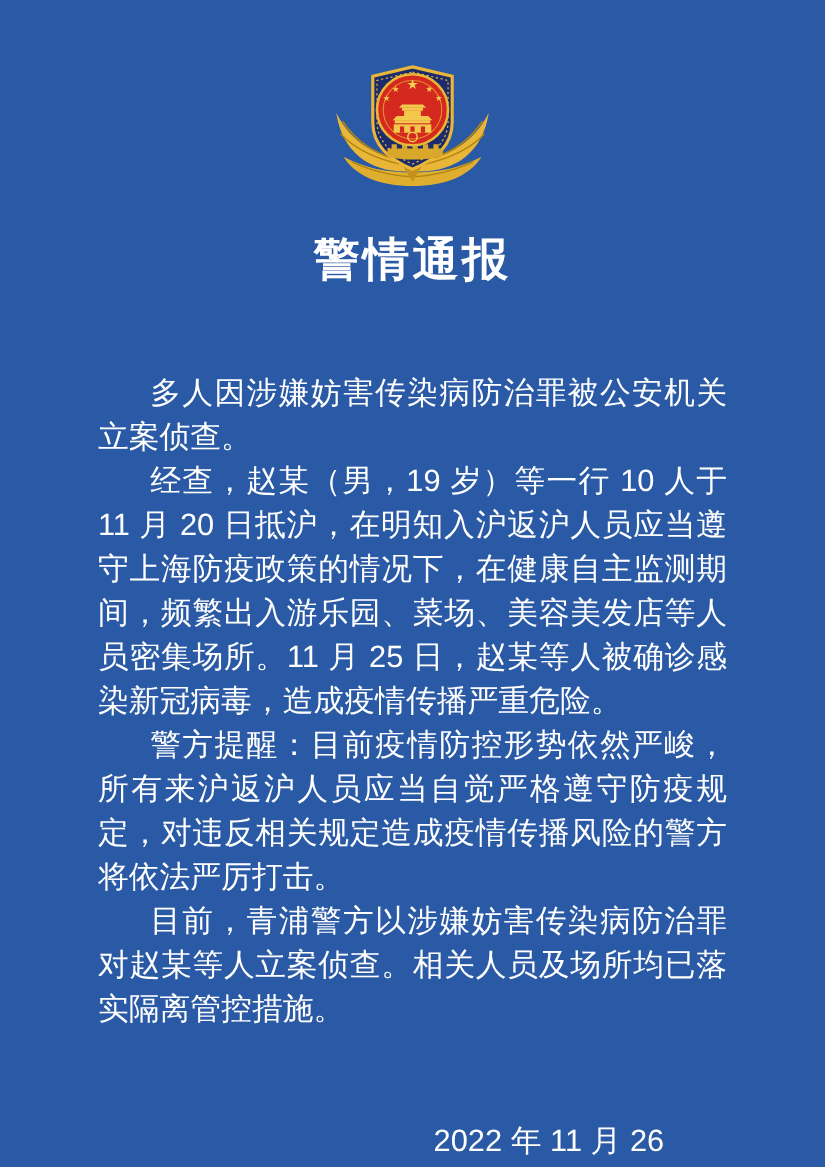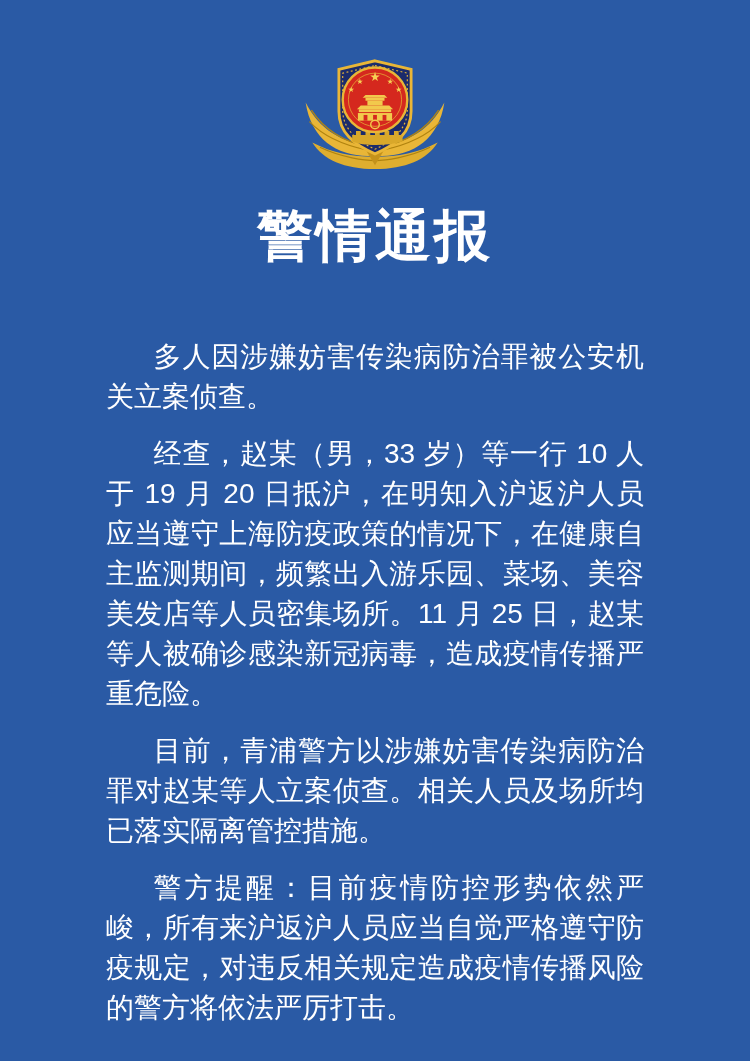--- a/index.html
+++ b/index.html
@@ -17,35 +17,35 @@
   .badge-wrap {
     padding-top: 57px;
     display: flex;
     justify-content: center;
   }
   .badge-wrap svg { display: block; }
   .notice-title {
     margin-top: 34px;
     text-align: center;
     color: #FFFFFF;
-    font-size: 56px;
+    font-size: 42px;
     font-weight: bold;
     letter-spacing: 3px;
     line-height: 62px;
   }
   .notice-body {
     width: 572px;
     margin: 70px auto 0 auto;
     color: #FFFFFF;
     font-size: 28px;
     line-height: 40px;
     text-align: justify;
   }
   .notice-body p {
-    margin: 17px;
+    margin: 0;
     text-indent: 1.7em;
   }
   .signature-block {
     margin-top: 80px;
     margin-right: 131px;
     margin-left: auto;
     width: 240px;
     text-align: center;
     color: #FFFFFF;
     font-size: 28px;
@@ -105,22 +105,22 @@
         </g>
         <circle cx="80" cy="71" r="4.5" fill="none" stroke="#F2C94C" stroke-width="1.5"></circle>
       </g>
     </svg>
   </div>
 
   <div class="notice-title">警情通报</div>
 
   <div class="notice-body">
     <p>多人因涉嫌妨害传染病防治罪被公安机关立案侦查。</p>
-    <p>经查，赵某（男，33 岁）等一行 10 人于 19 月 20 日抵沪，在明知入沪返沪人员应当遵守上海防疫政策的情况下，在健康自主监测期间，频繁出入游乐园、菜场、美容美发店等人员密集场所。11 月 25 日，赵某等人被确诊感染新冠病毒，造成疫情传播严重危险。</p>
+    <p>经查，赵某（男，19 岁）等一行 10 人于 11 月 20 日抵沪，在明知入沪返沪人员应当遵守上海防疫政策的情况下，在健康自主监测期间，频繁出入游乐园、菜场、美容美发店等人员密集场所。11 月 25 日，赵某等人被确诊感染新冠病毒，造成疫情传播严重危险。</p>
+    <p>警方提醒：目前疫情防控形势依然严峻，所有来沪返沪人员应当自觉严格遵守防疫规定，对违反相关规定造成疫情传播风险的警方将依法严厉打击。</p>
     <p>目前，青浦警方以涉嫌妨害传染病防治罪对赵某等人立案侦查。相关人员及场所均已落实隔离管控措施。</p>
-    <p>警方提醒：目前疫情防控形势依然严峻，所有来沪返沪人员应当自觉严格遵守防疫规定，对违反相关规定造成疫情传播风险的警方将依法严厉打击。</p>
   </div>
 
   <div class="signature-block">
     <div class="sig-date">2022 年 11 月 26 日</div>
   </div>
 
 </div>
 
 </body></html>

